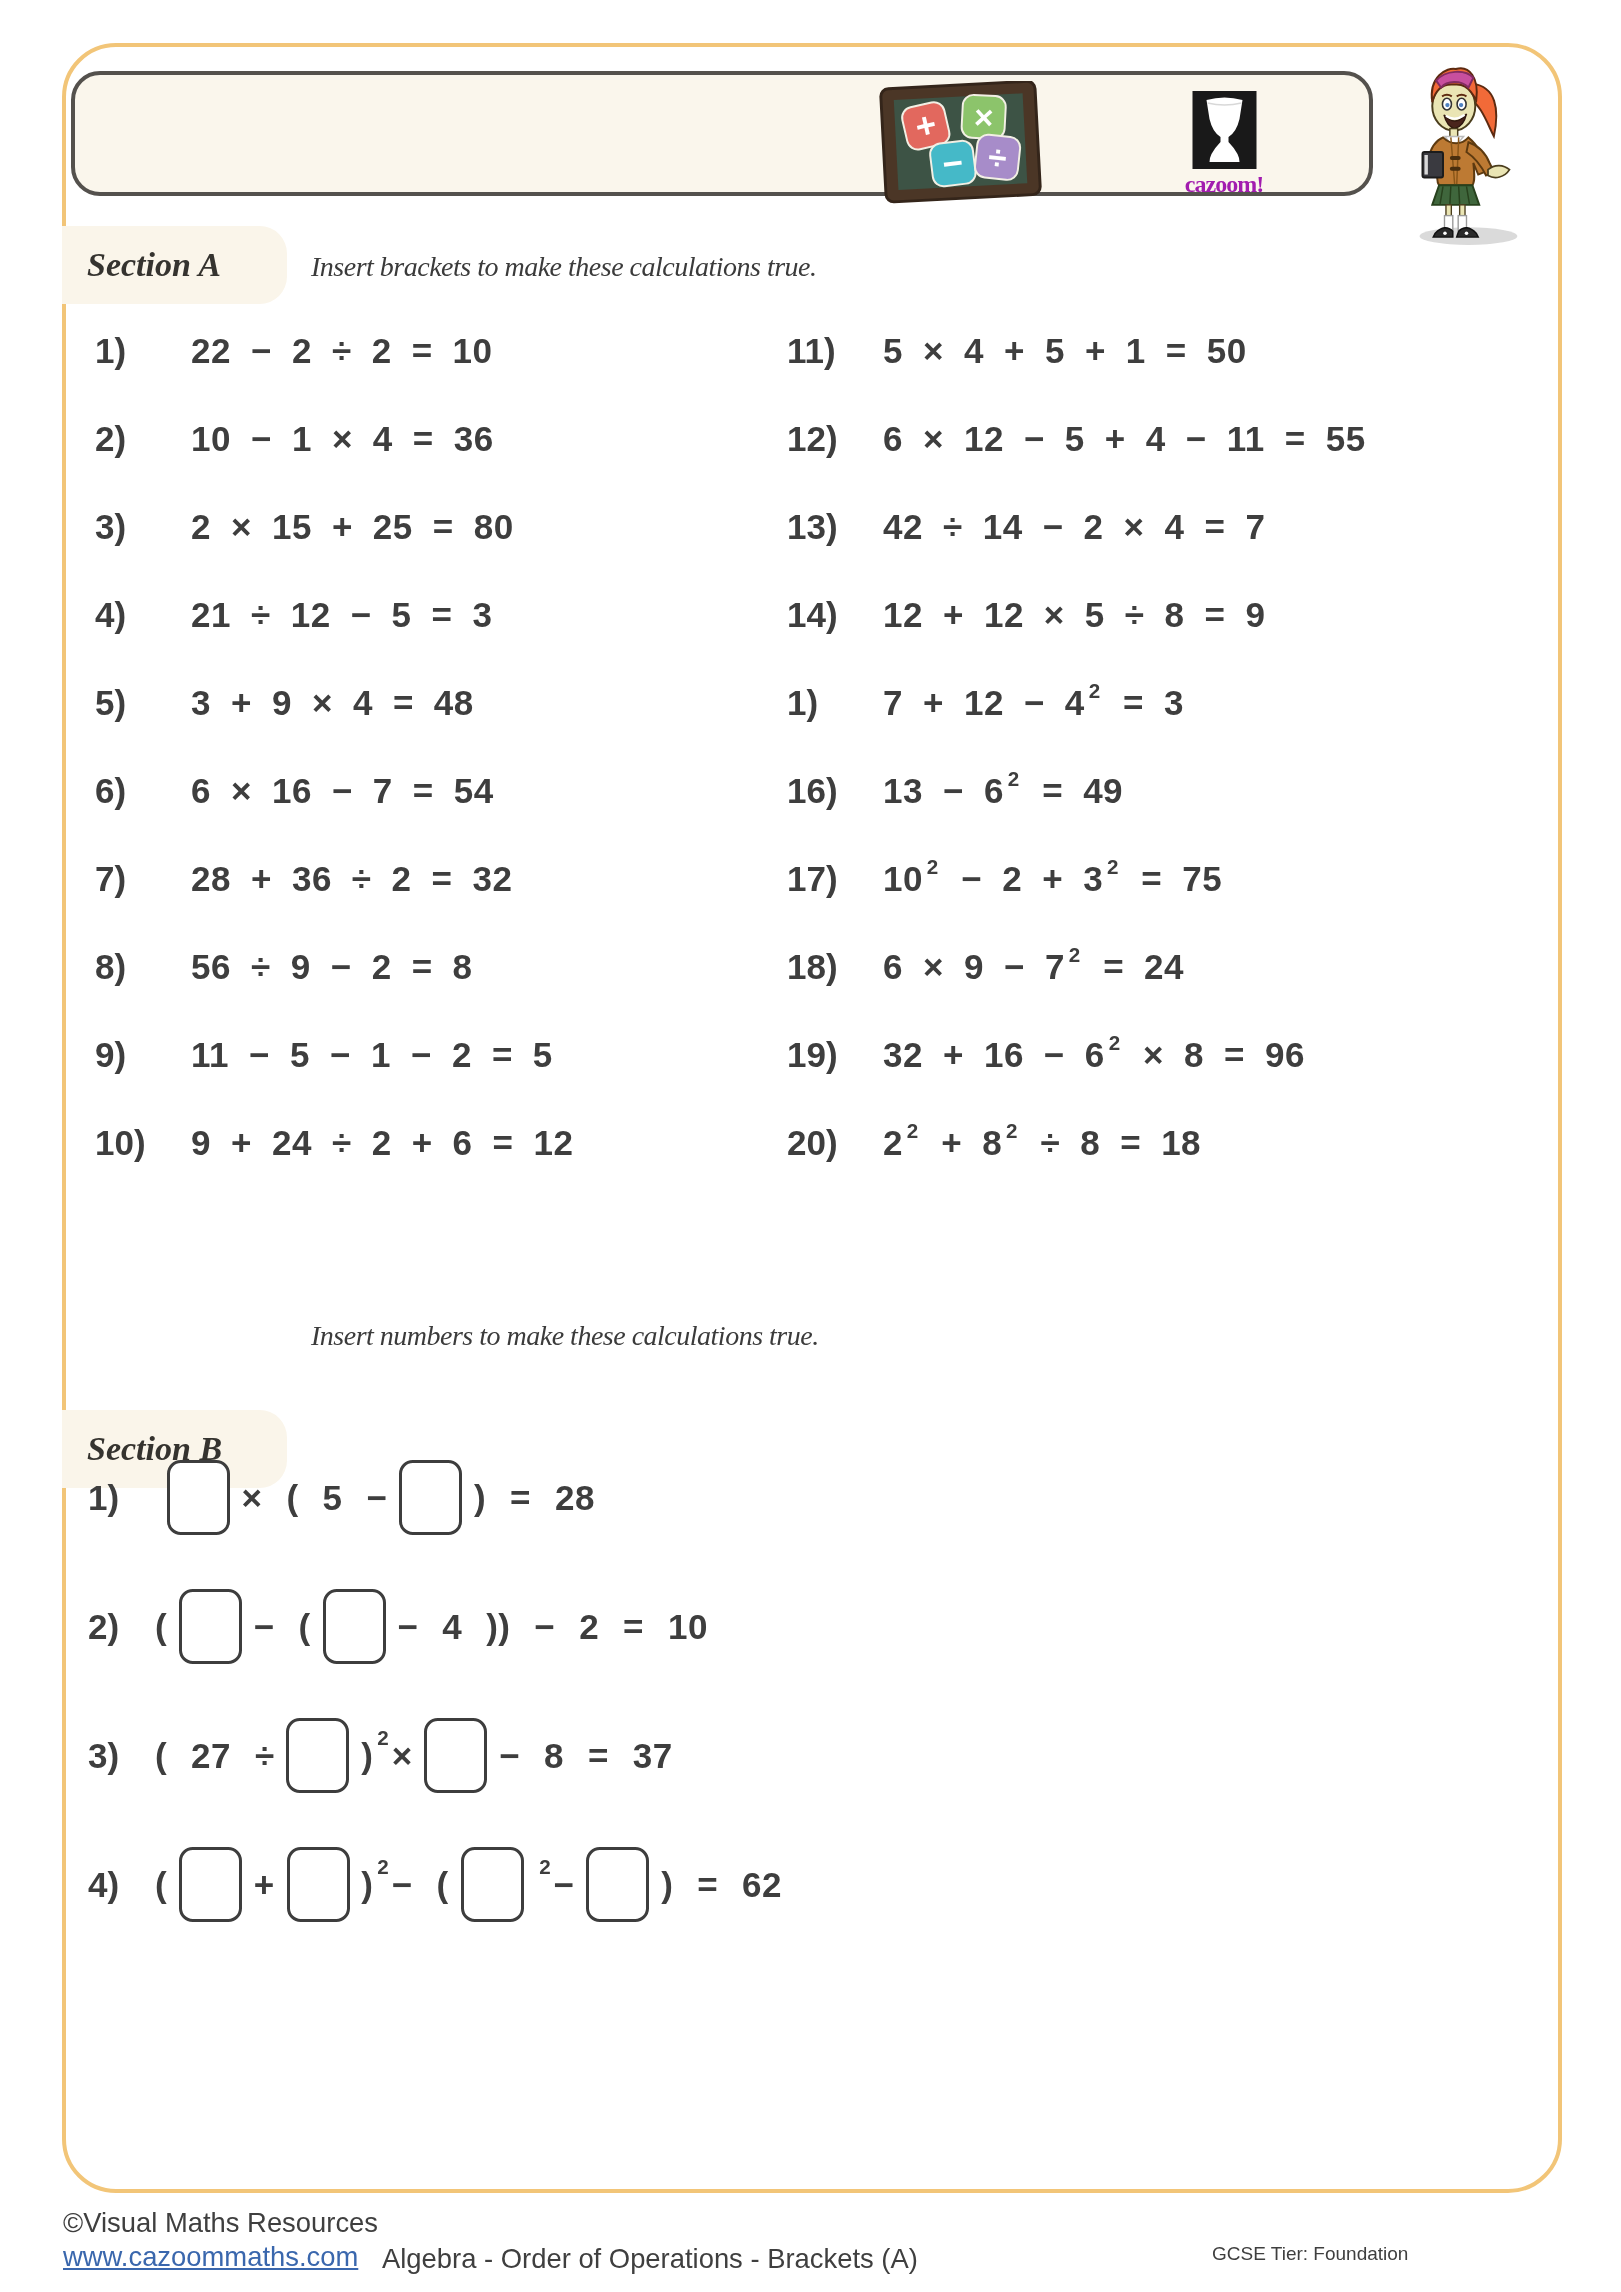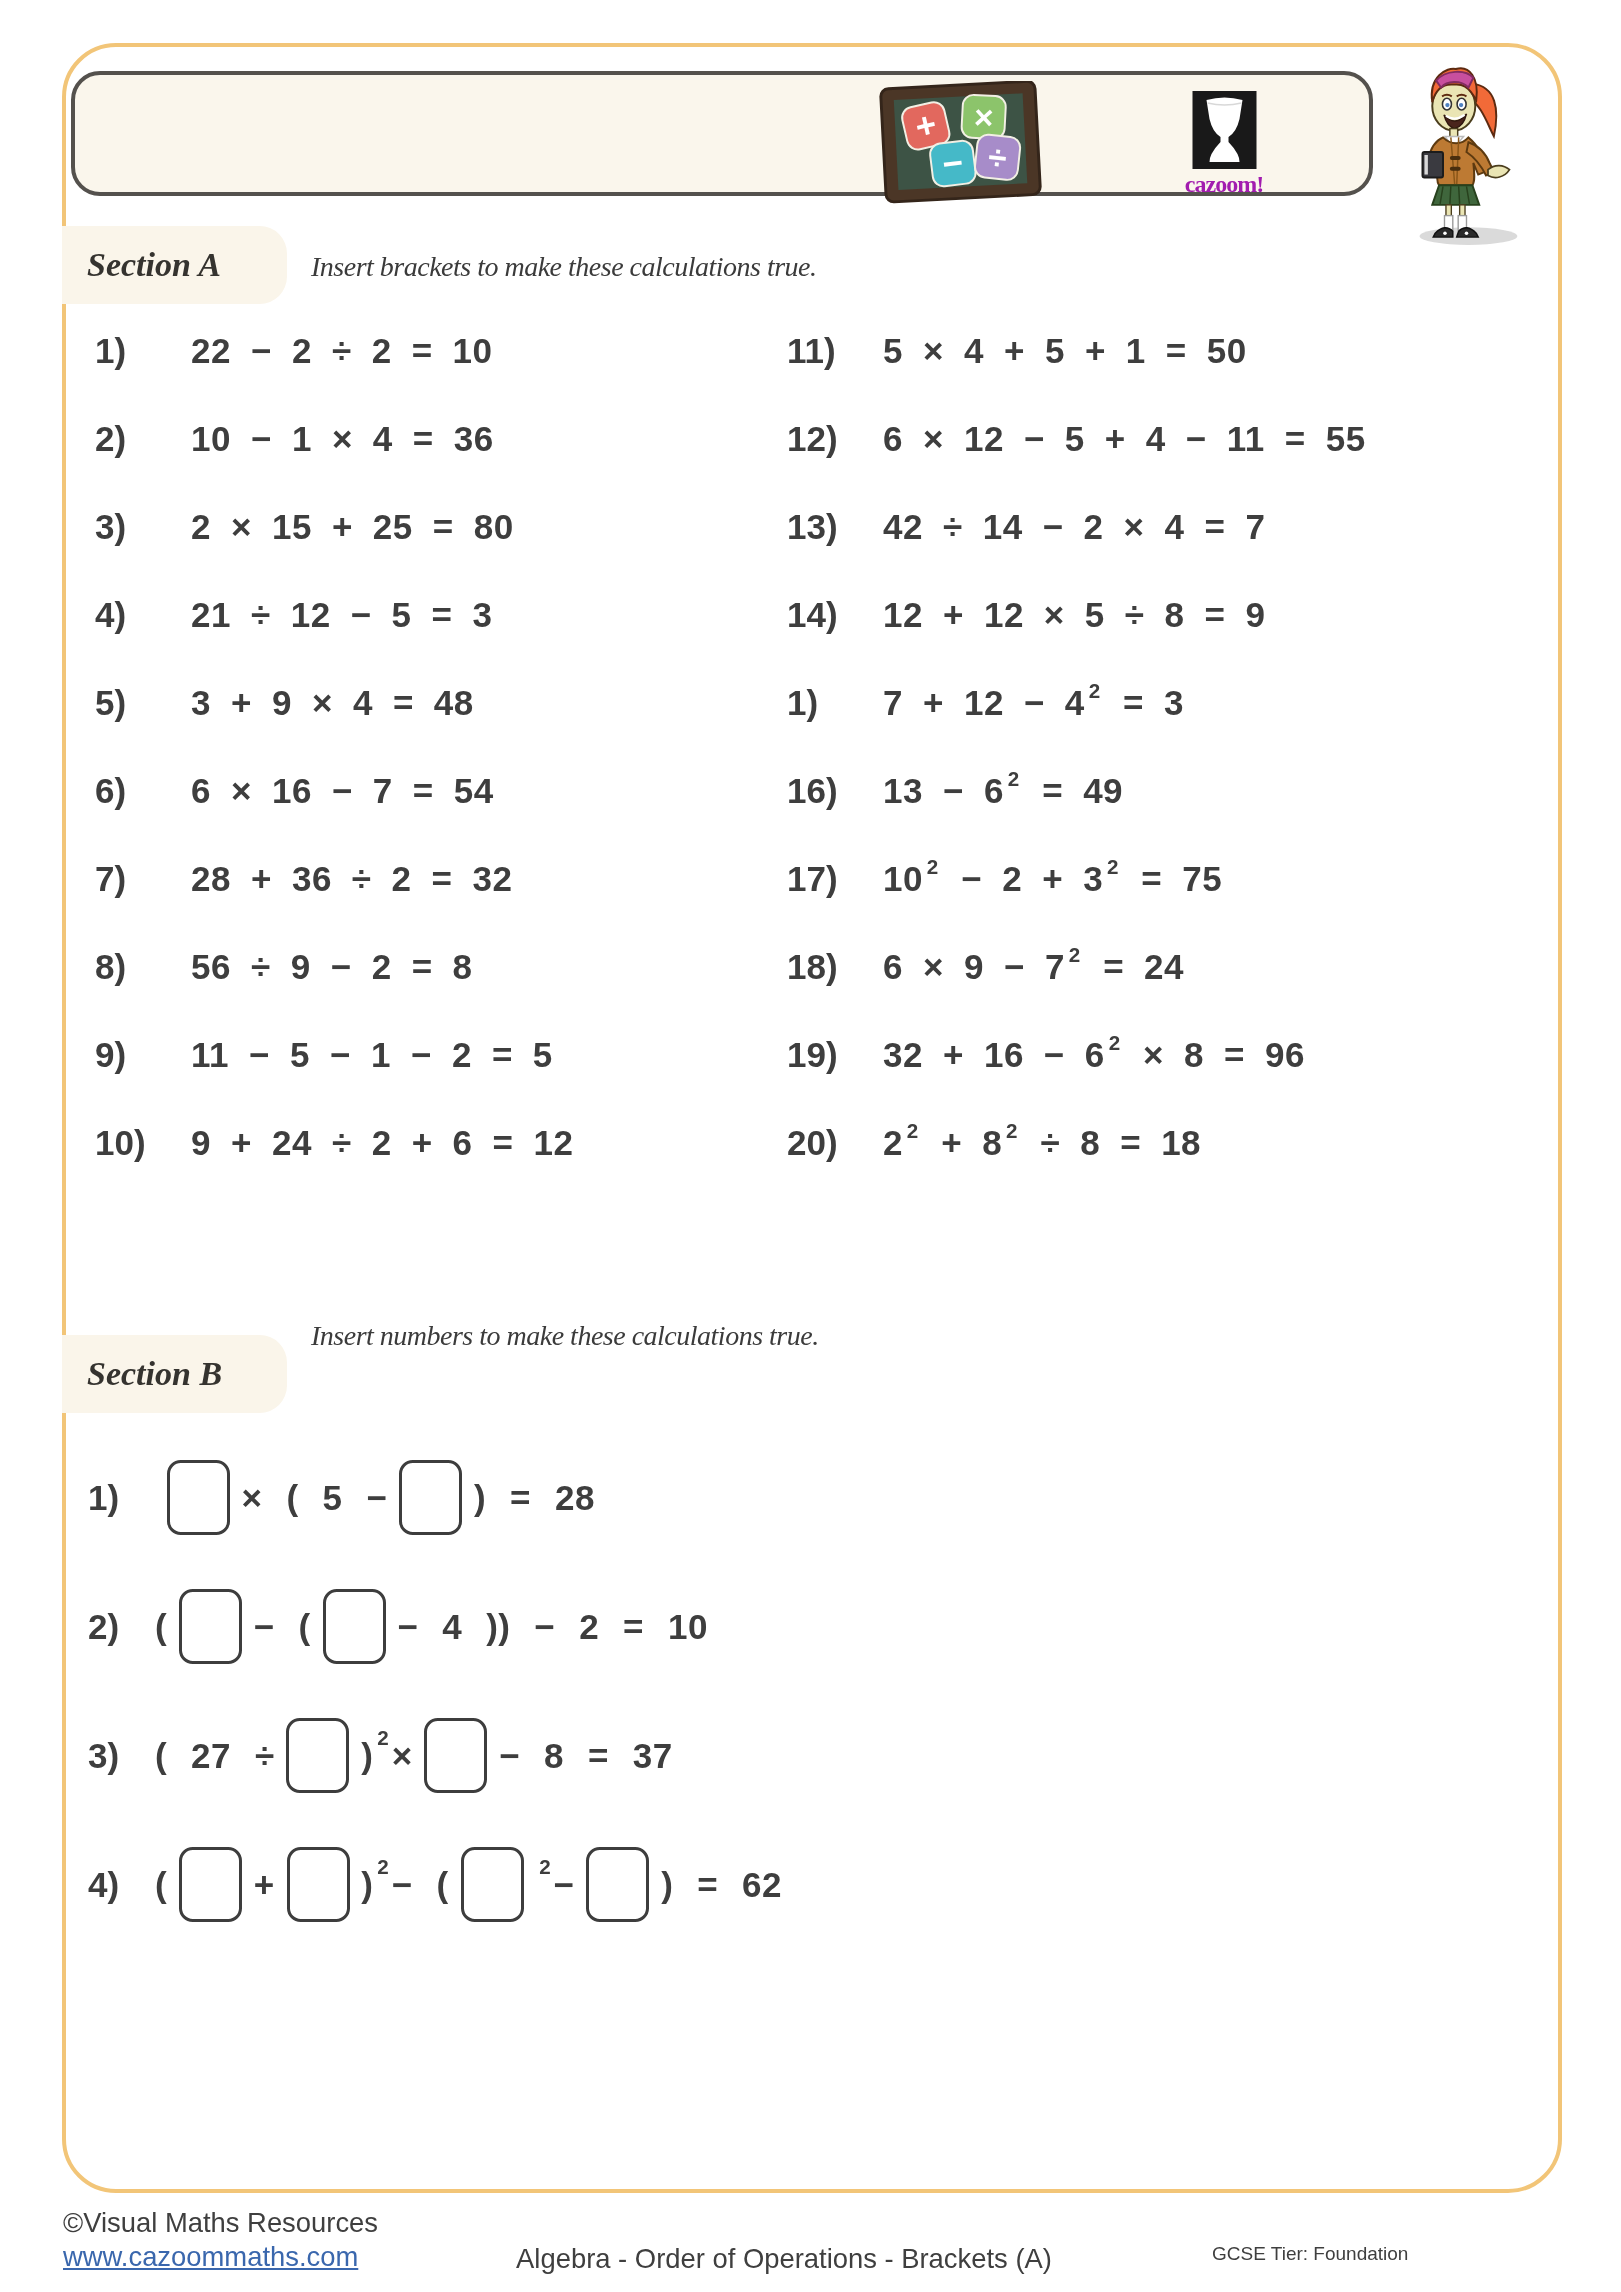--- a/index.html
+++ b/index.html
@@ -18,21 +18,21 @@
   .chalkboard{position:absolute;right:323px;top:5.9px;}
   .logo{position:absolute;right:47px;top:15.7px;width:196px;text-align:center;}
   .logo-text{font-family:"Liberation Serif",serif;font-weight:700;font-size:24px;color:#a21caf;
     letter-spacing:-1px;margin-top:-2px;}
   .mascot{position:absolute;left:1400px;top:54px;}
 
   
   .pill{position:absolute;left:62px;width:225px;height:78px;background:#FAF5EA;
     border-radius:0 27.4px 27.4px 0;line-height:78px;padding-left:25px;box-sizing:border-box;
     font-family:"Liberation Serif",serif;font-style:italic;font-weight:700;font-size:34px;color:#35332F;}
-  .pill-a{top:226px;} .pill-b{top:1335px;}
+  .pill-a{top:226px;} .pill-b{top:1410px;}
   .instr{position:absolute;left:311px;font-family:"Liberation Serif",serif;font-style:italic;
     font-size:28px;letter-spacing:-0.5px;color:#3b3b3b;}
   .instr-a{top:251px;} .instr-b{top:1320px;}
 
   
   .problems-a{position:absolute;left:95px;top:307px;display:grid;
     grid-auto-flow:column;grid-template-rows:repeat(10,88px);grid-template-columns:692px auto;}
   .prob{display:flex;align-items:center;font-size:35px;font-weight:700;color:#3e3e3e;}
   .pnum{width:96px;flex:none;}
   .pexpr{display:flex;align-items:center;}
@@ -45,21 +45,21 @@
   .prob-b .pnum{width:67px;}
   .prob-b .ptext{word-spacing:13.7px;}
   .ansbox{width:57px;height:69px;flex:none;border:3.9px solid #3d3d3d;border-radius:13.7px;
     margin:0 11.8px;background:#fff;}
   .prob-b sup.psup{top:-17.6px;}
 
   
   .f-copy{position:absolute;left:63px;top:2207px;font-size:27.4px;color:#3f3f3f;}
   .f-link{position:absolute;left:63px;top:2241px;font-size:27.4px;color:var(--c-link,#3A67AD);
     text-decoration:underline;cursor:pointer;}
-  .f-center{position:absolute;left:382px;top:2243px;width:804px;text-align:center;
+  .f-center{position:absolute;left:382px;top:2243px;width:804px;
     font-size:27.4px;color:#3f3f3f;}
   .f-right{position:absolute;left:1212px;top:2243px;font-size:19px;color:#3f3f3f;}
 </style>
 </head>
 <body>
 
 <div class="page" style="--c-border: #F2C578; --c-cream: #FAF6EC; --c-box_border: #54514D; --c-ink: #3E3E3E; --c-link: #3A67AD; --c-tile_red: #E2685E; --c-tile_green: #8CC46B; --c-tile_teal: #45B9C8; --c-tile_purple: #A78CC9; --c-board_green: #3D5345; --c-frame_brown: #4B3626;">
 
   <div class="outer-border"></div>
 

